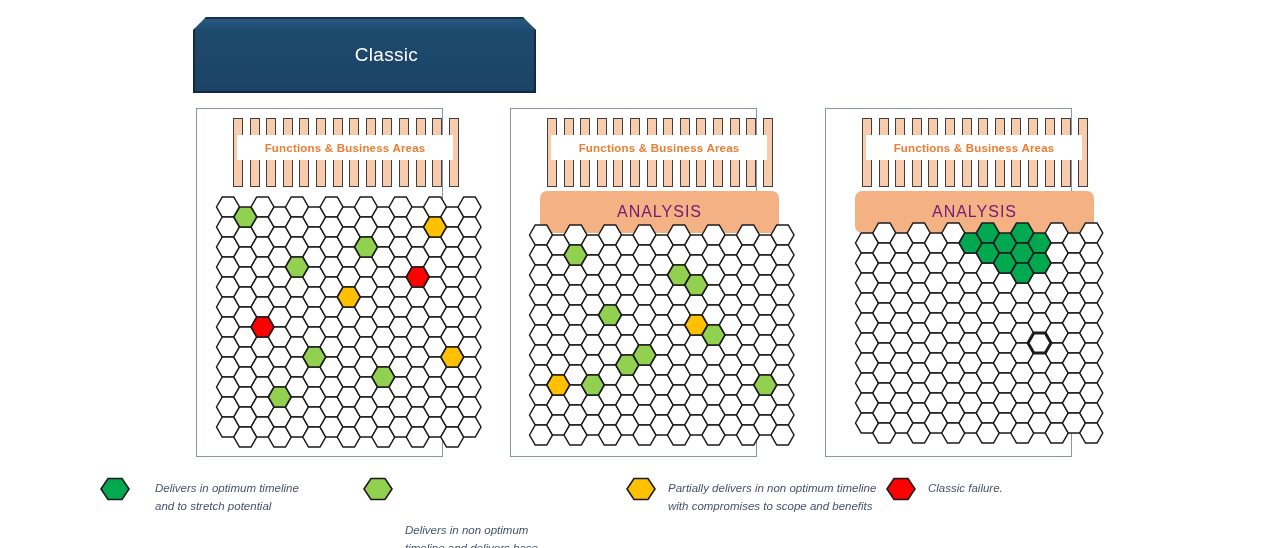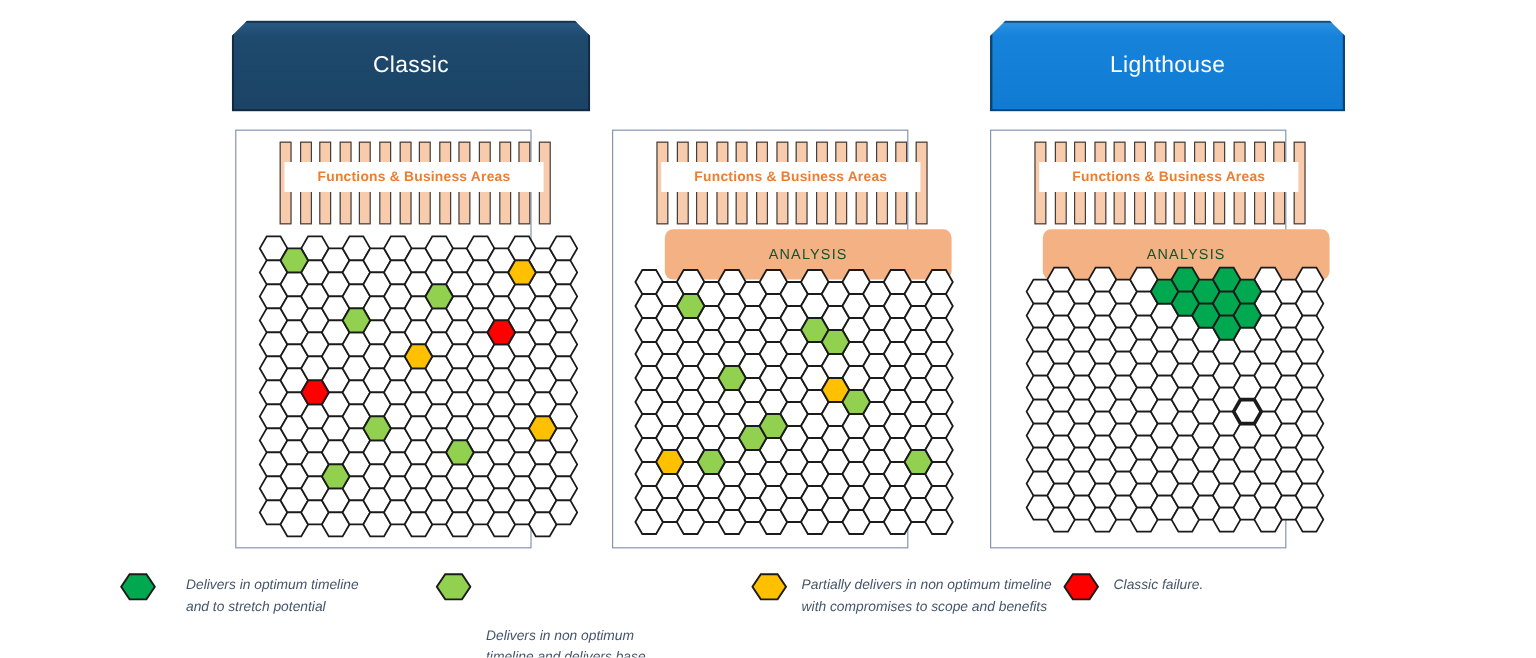--- a/index.html
+++ b/index.html
@@ -3,41 +3,41 @@
 <meta charset="utf-8">
 <style>
   html,body{margin:0;padding:0;background:#ffffff;}
   body{width:1280px;height:548px;position:relative;font-family:"Liberation Sans",sans-serif;overflow:hidden;}
   .stage{position:absolute;inset:0;}
 
   
   .hdr{position:absolute;top:17px;height:76px;color:#fff;display:flex;align-items:center;justify-content:center;
        font-size:19px;letter-spacing:.3px;
        clip-path:polygon(13px 0,calc(100% - 13px) 0,100% 13px,100% 100%,0 100%,0 13px);
-       box-shadow:inset 0 0 0 2px rgba(10,20,35,.55);}
+       box-shadow:inset 0 0 0 2px rgba(10,20,35,.55);padding-left:44px;}
   .hdr-classic{left:193px;width:299px;background:linear-gradient(180deg,#2a5a84 0%,#1e4a6e 18%,#1b4365 100%);}
   .hdr-hybrid{left:510px;width:297px;background:linear-gradient(180deg,#2f7ec4 0%,#2070b6 18%,#1d68ab 100%);}
   .hdr-lighthouse{left:825px;width:296px;background:linear-gradient(180deg,#2f93e2 0%,#1682da 18%,#117bd2 100%);}
 
   
   .panel{position:absolute;top:108px;width:247px;height:349px;background:#fff;border:1.5px solid #8496b0;box-sizing:border-box;}
   .panel-classic{left:196px;}
   .panel-hybrid{left:510px;}
   .panel-lighthouse{left:825px;}
 
   
   .bars{position:absolute;left:36px;top:9px;width:226px;height:69px;display:flex;justify-content:space-between;z-index:1;}
   .bar{width:10px;height:100%;background:#f8cbad;border:1.3px solid #404040;box-sizing:border-box;}
   .bars-label{position:absolute;left:40px;top:26px;width:216px;height:25px;background:#ffffff;z-index:2;
               display:flex;align-items:center;justify-content:center;
               color:#ed7d31;font-size:11.5px;font-weight:700;letter-spacing:.2px;}
 
   
-  .band{position:absolute;left:43px;top:82px;width:239px;height:42px;background:#f4b183;border-radius:7px;z-index:3;
-        display:flex;align-items:center;justify-content:center;color:#14532d;font-size:12px;letter-spacing:1px;}
+  .band{position:absolute;left:29px;top:82px;width:239px;height:42px;background:#f4b183;border-radius:7px;z-index:3;
+        display:flex;align-items:center;justify-content:center;color:#701a75;font-size:16px;letter-spacing:1px;}
 
   
   .hexgrid{position:absolute;left:0;top:0;width:297px;height:349px;z-index:4;}
 
   
   .legend-item{position:absolute;top:474px;}
   .legend-hex{position:absolute;top:3px;}
   .legend-text{position:absolute;top:6px;color:#44546a;font-size:11.5px;line-height:17.5px;font-style:italic;}
 
   .li-1 .legend-hex{left:100px;} .li-1 .legend-text{left:155px;width:145px;}
@@ -45,23 +45,20 @@
   .li-3 .legend-hex{left:626px;} .li-3 .legend-text{left:668px;width:210px;}
   .li-4 .legend-hex{left:886px;} .li-4 .legend-text{left:928px;width:160px;}
 </style>
 </head>
 <body>
 
 <div class="stage">
 
   <div class="hdr hdr-classic">
     <span>Classic</span>
-  </div>
-  <div class="hdr hdr-lighthouse">
-    <span>Lighthouse</span>
   </div>
 
   <div class="panel panel-classic">
     <div class="bars">
         <span class="bar"></span>
         <span class="bar"></span>
         <span class="bar"></span>
         <span class="bar"></span>
         <span class="bar"></span>
         <span class="bar"></span>

